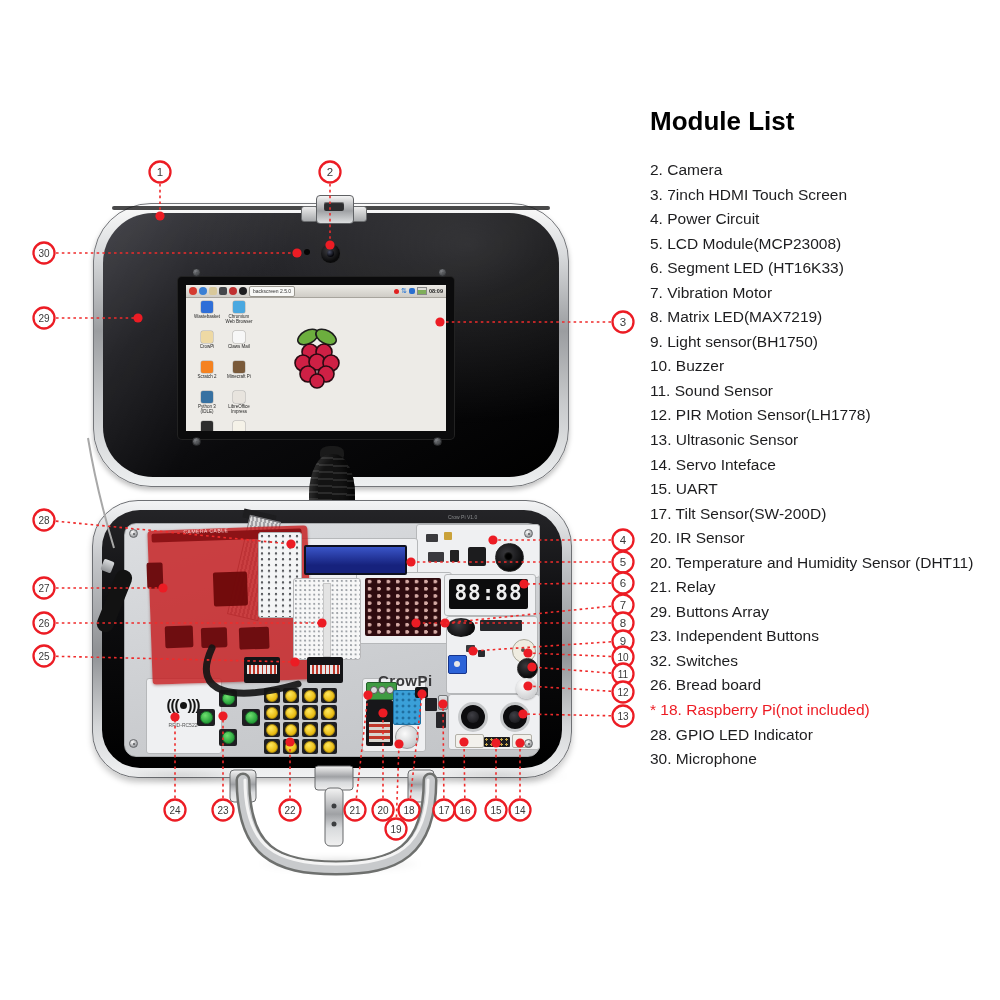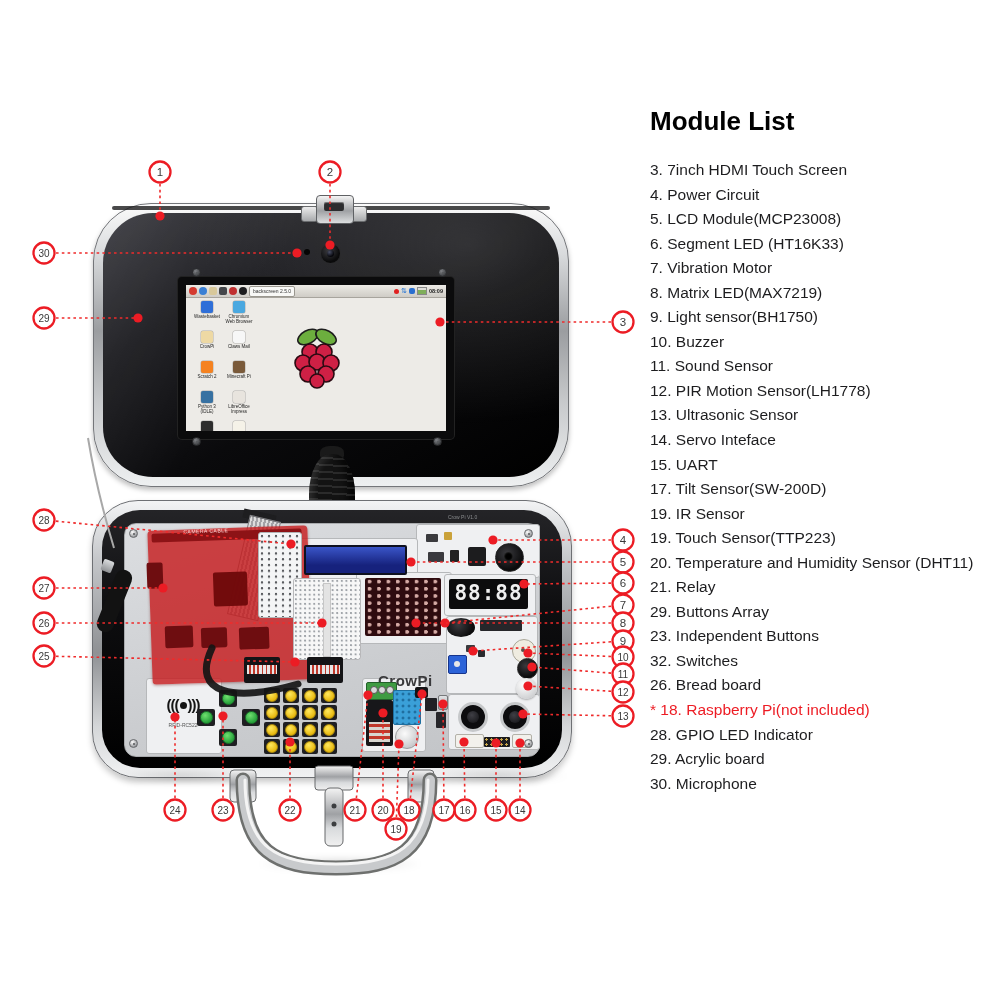--- a/index.html
+++ b/index.html
@@ -448,45 +448,44 @@
     </g>
   </svg>
 
   <div class="abs shadow" style="left:255px;top:856px;width:170px;height:16px;"></div>
   <div class="abs shadow" style="left:112px;top:770px;width:140px;height:12px;"></div>
   <div class="abs shadow" style="left:430px;top:770px;width:140px;height:12px;"></div>
 
   <div class="abs mod-list">
     <h1 class="mod-title">Module List</h1>
     <ul class="mod-items" id="mod-items">
+        <li>2. Camera</li>
         <li>3. 7inch HDMI Touch Screen</li>
         <li>4. Power Circuit</li>
         <li>5. LCD Module(MCP23008)</li>
         <li>6. Segment LED (HT16K33)</li>
         <li>7. Vibration Motor</li>
         <li>8. Matrix LED(MAX7219)</li>
         <li>9. Light sensor(BH1750)</li>
         <li>10. Buzzer</li>
         <li>11. Sound Sensor</li>
         <li>12. PIR Motion Sensor(LH1778)</li>
         <li>13. Ultrasonic Sensor</li>
         <li>14. Servo Inteface</li>
         <li>15. UART</li>
         <li>17. Tilt Sensor(SW-200D)</li>
-        <li>19. IR Sensor</li>
-        <li>19. Touch Sensor(TTP223)</li>
+        <li>20. IR Sensor</li>
         <li>20. Temperature and Humidity Sensor (DHT11)</li>
         <li>21. Relay</li>
         <li>29. Buttons Array</li>
         <li>23. Independent Buttons</li>
         <li>32. Switches</li>
         <li>26. Bread board</li>
         <li class="red">* 18. Raspberry Pi(not included)</li>
         <li>28. GPIO LED Indicator</li>
-        <li>29. Acrylic board</li>
         <li>30. Microphone</li>
       </ul>
   </div>
 
   <svg class="abs svg-overlay" id="callout-svg" width="1000" height="1000" viewBox="0 0 1000 1000">
       <line x1="160" y1="184" x2="160" y2="216" stroke="#ef2b2b" stroke-width="1.6" stroke-dasharray="2.6 3.2"></line>
       <circle cx="160" cy="216" r="4.6" fill="#ec1c24"></circle>
       <circle cx="160" cy="172" r="10.5" fill="#fff" stroke="#ec1c24" stroke-width="2.3"></circle>
       <text x="160" y="175.8" text-anchor="middle" font-size="11.5" font-family="&quot;Liberation Sans&quot;,sans-serif" fill="#3a3a3a">1</text>
       <line x1="330" y1="184" x2="330" y2="245" stroke="#ef2b2b" stroke-width="1.6" stroke-dasharray="2.6 3.2"></line>

